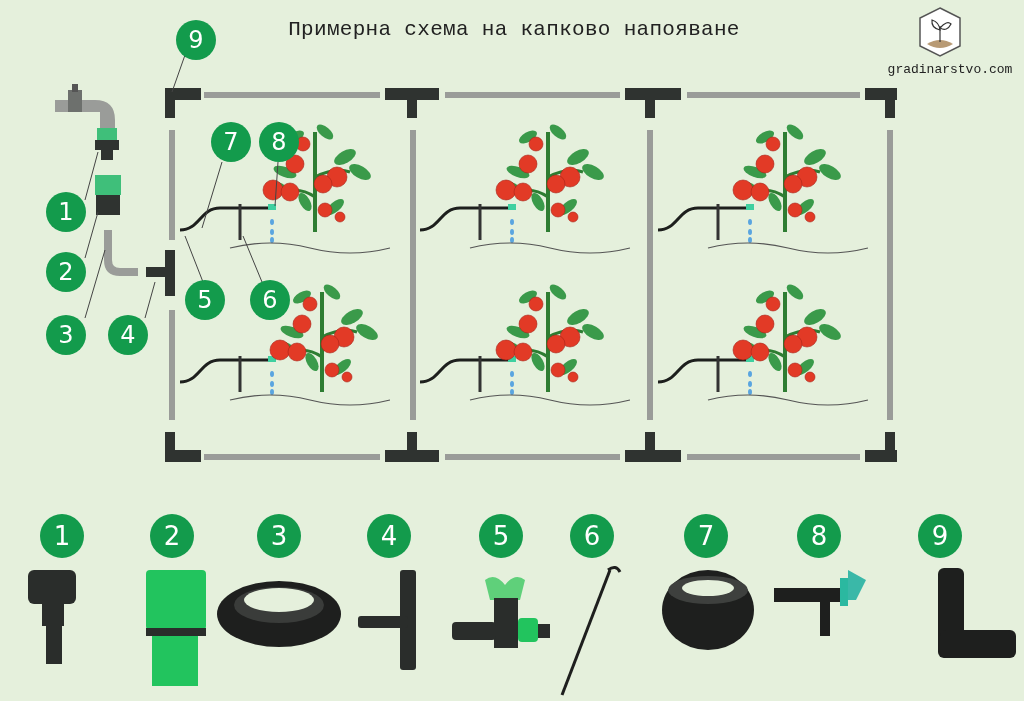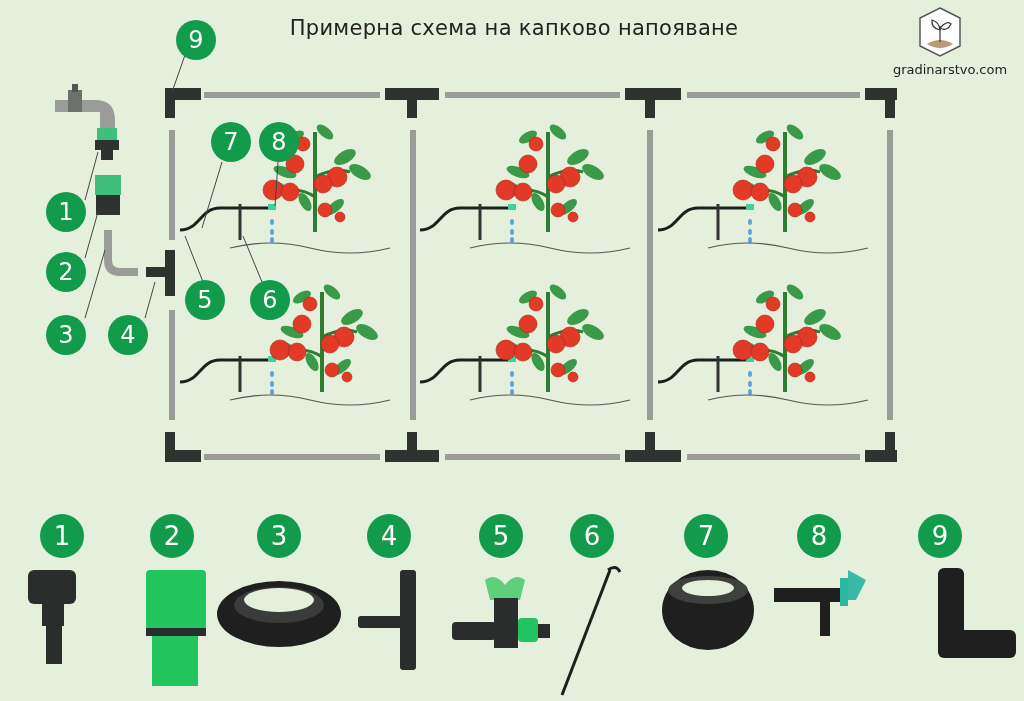--- a/index.html
+++ b/index.html
@@ -1,21 +1,21 @@
 <!DOCTYPE html>
 <html><head>
 <meta charset="utf-8">
 <style>
   html, body { margin:0; padding:0; }
   body { width:1024px; height:701px; background:#e5f0dc; position:relative; overflow:hidden;
          font-family:"DejaVu Sans", sans-serif; }
   .title { position:absolute; left:0; width:1024px; top:16px; text-align:center; font-size:21px; color:#222; letter-spacing:0.3px; padding-left:10px; box-sizing:border-box; }
-  .title span { display:inline-block; transform:translateX(-3px); }
+  .title span { display:inline-block; transform:translateX(-3px);font-family:Liberation Mono, monospace; }
   .logo { position:absolute; left:905px; top:6px; width:110px; height:80px; }
-  .logo-text { position:absolute; left:880px; top:62px; width:140px; text-align:center; font-size:13px; color:#222; }
+  .logo-text { position:absolute; left:880px; top:62px; width:140px; text-align:center; font-size:13px; color:#222;font-family:Liberation Mono, monospace; }
   .badge { position:absolute; width:40px; height:40px; border-radius:50%; background:#139b4c; color:#fff;
            font-size:24px; line-height:40px; text-align:center; font-family:"DejaVu Sans", sans-serif; }
   .badge.lg { width:44px; height:44px; line-height:44px; font-size:26px; }
   svg.diagram { position:absolute; left:0; top:0; }
 </style>
 </head>
 <body>
 
 <div class="title"><span>Примерна схема на капково напояване</span></div>
 

